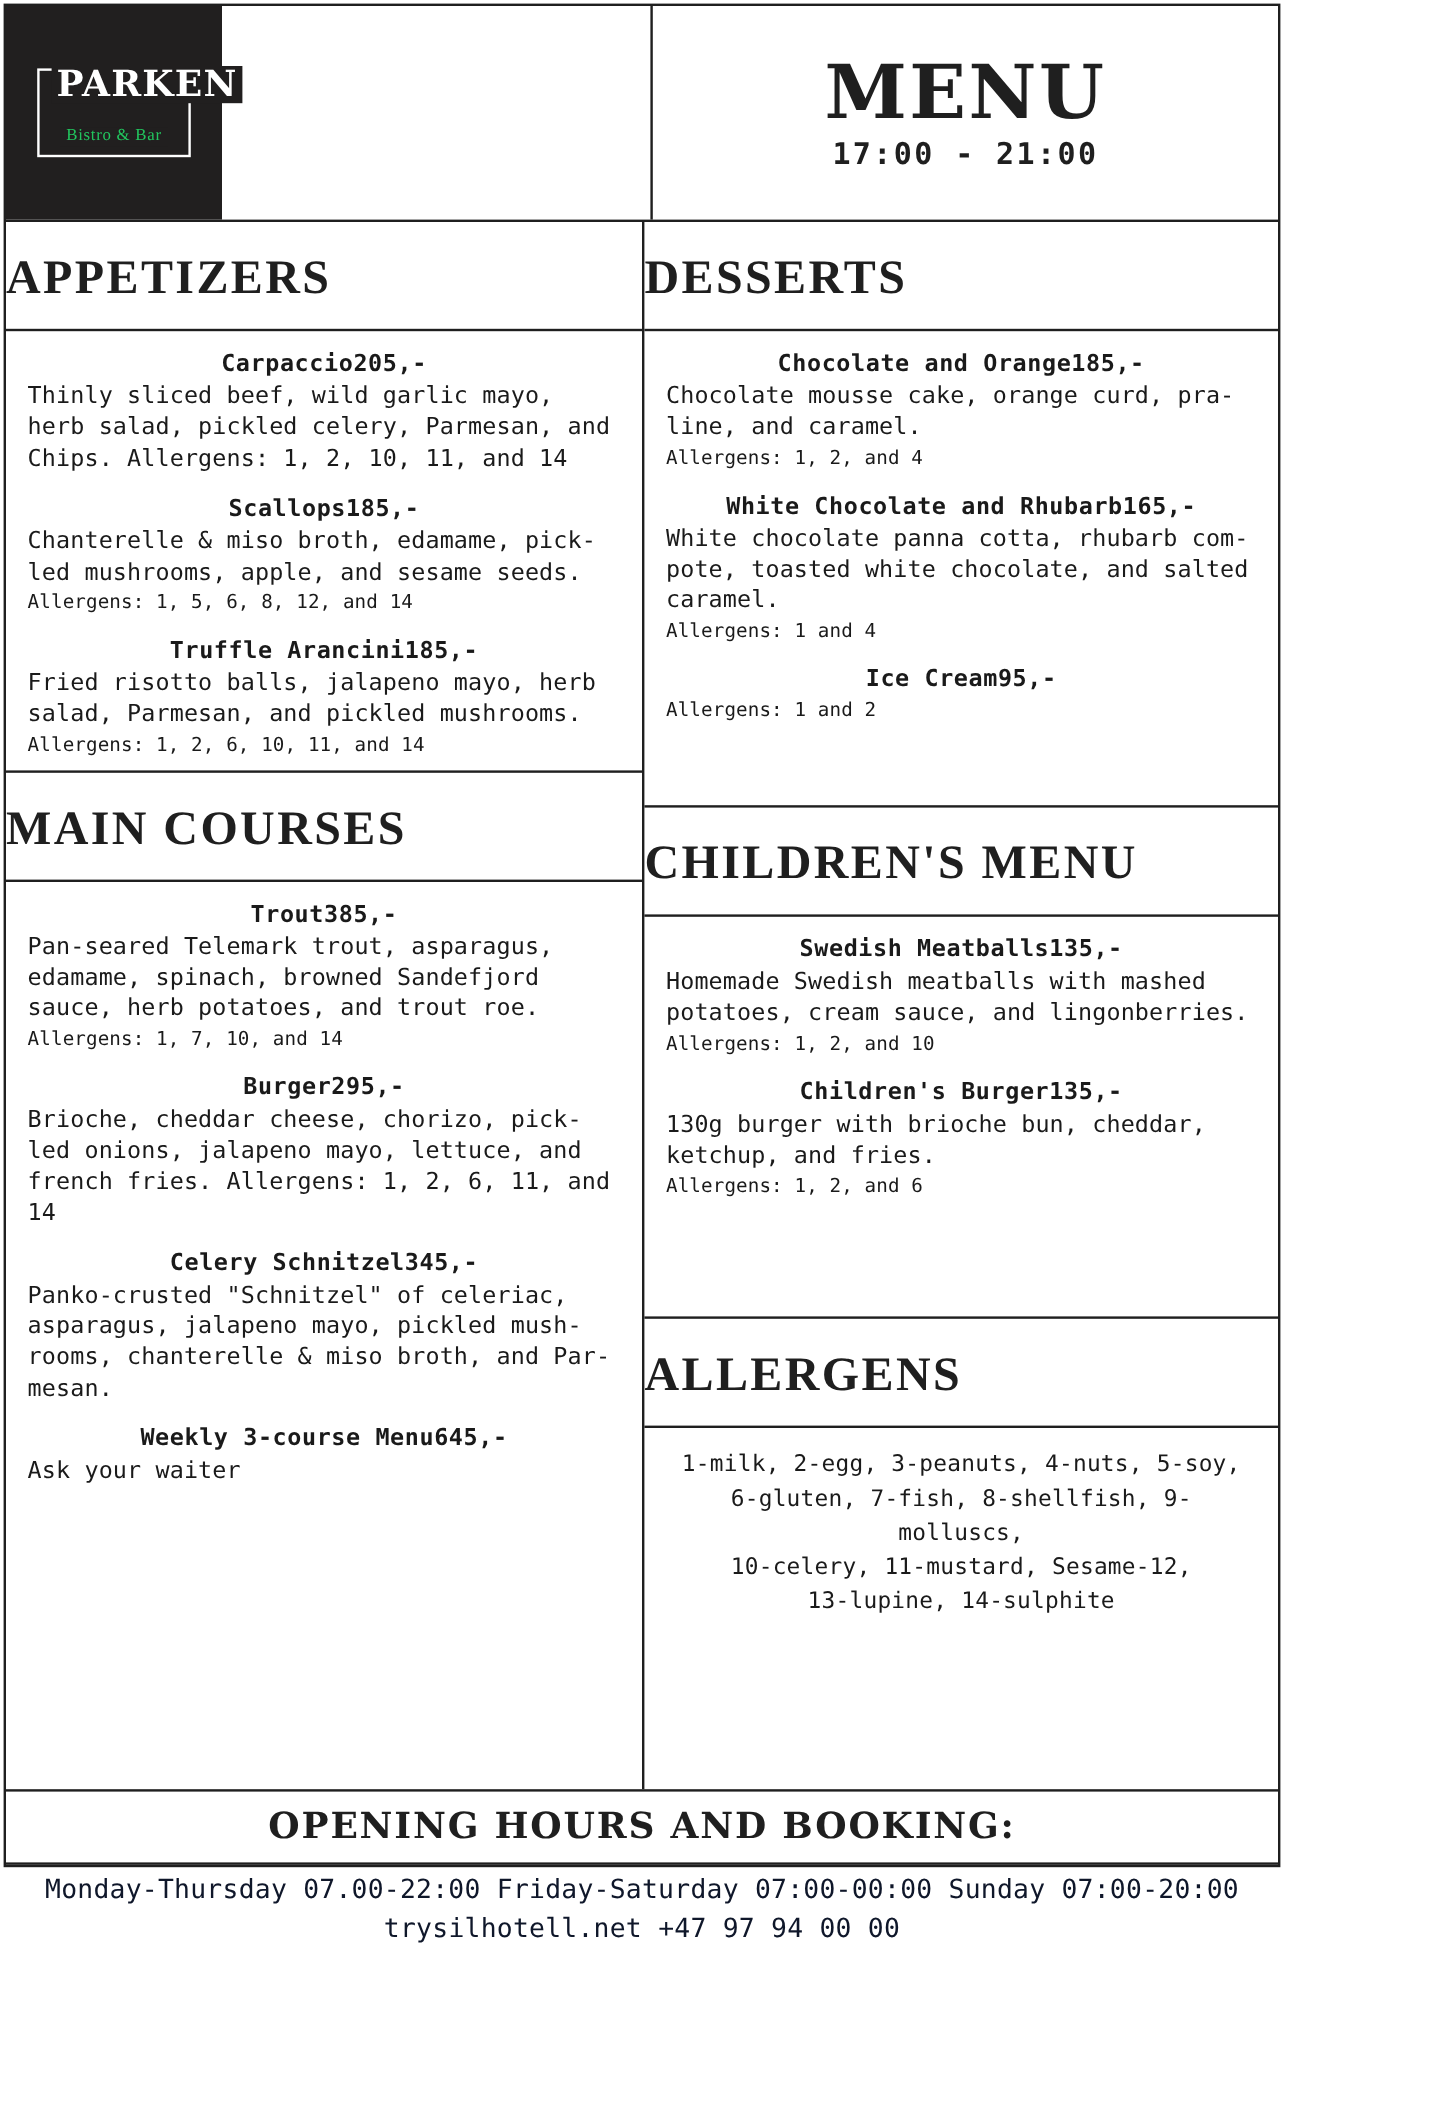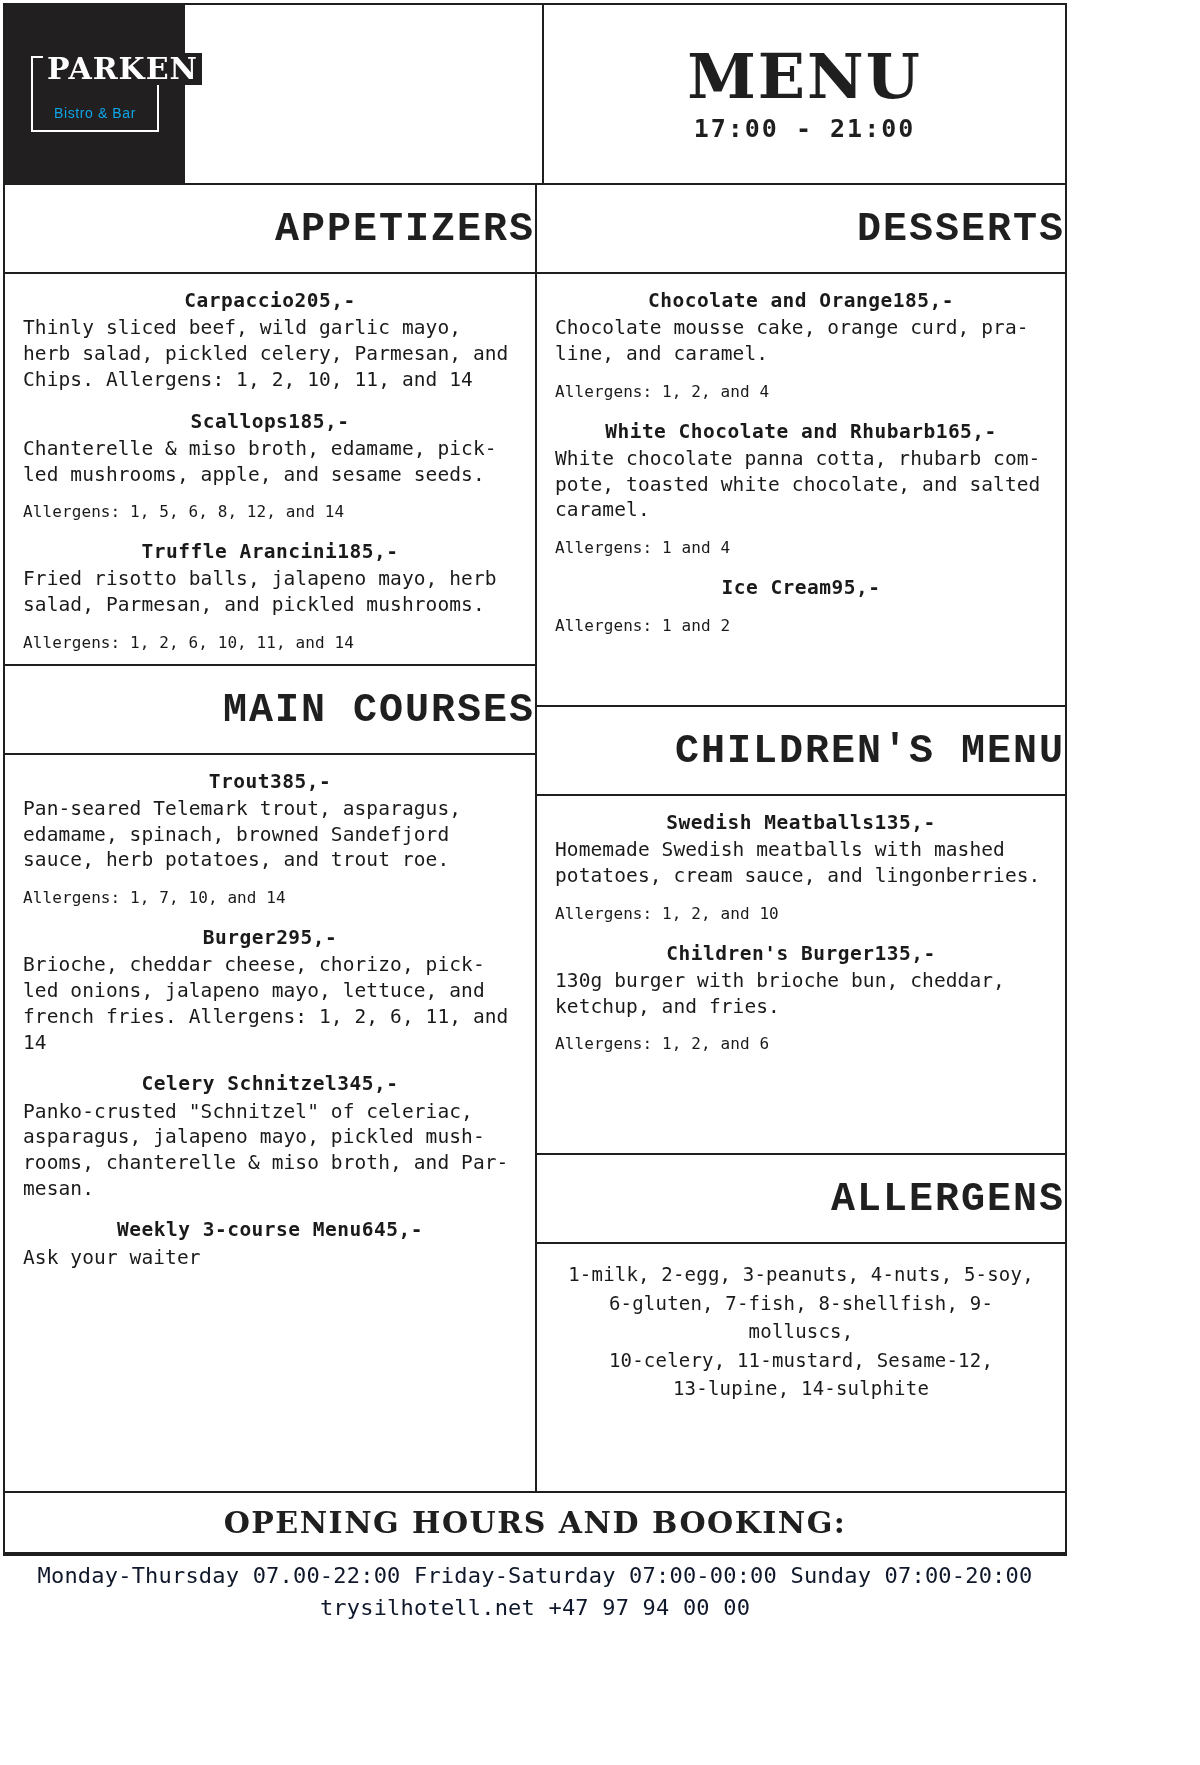--- a/index.html
+++ b/index.html
@@ -57,22 +57,22 @@
     color: #ffffff;
     font-size: 30px;
     letter-spacing: 1px;
     line-height: 1.05;
     margin-top: -11px;
     background: #211f1f;
     display: inline-block;
     padding: 0 4px;
   }
   .brand-sub {
-    color: #0ea5e9;
-    font-family: Liberation Sans, sans-serif;
+    color: #22c55e;
+    font-family: Liberation Serif, serif;
     font-size: 14px;
     letter-spacing: 0.6px;
     margin-top: 20px;
     margin-bottom: -12px;
     background: #211f1f;
     display: inline-block;
     padding: 0 5px;
   }
   .masthead-title-zone {
     flex: 1;
@@ -110,22 +110,22 @@
     width: 50%;
     display: flex;
     flex-direction: column;
     box-sizing: border-box;
   }
   .col-right {
     border-left: 2px solid #1f1f1f;
   }
 
   .sect-head {
-    text-align: right;
-    font-family: Liberation Mono, monospace;
+    text-align: left;
+    font-family: Liberation Serif, serif;
     font-weight: bold;
     font-size: 40px;
     letter-spacing: 2px;
     padding: 22px 0 20px 0;
     border-bottom: 2px solid #1f1f1f;
     color: #1f1f1f;
     flex: none;
   }
   .sect-body {
     padding: 14px 18px 10px 18px;
@@ -154,21 +154,21 @@
     font-size: 19.5px;
     line-height: 1.32;
     letter-spacing: 0.1px;
     margin-top: 1px;
     white-space: pre-line;
   }
   .item-allerg {
     font-size: 16px;
     line-height: 1.3;
     letter-spacing: 0.1px;
-    margin-top: 15px;
+    margin-top: 3px;
   }
 
   
   .allerg-legend {
     padding: 16px 20px 18px 20px;
     text-align: center;
     font-size: 19px;
     line-height: 1.5;
     letter-spacing: 0.2px;
   }

